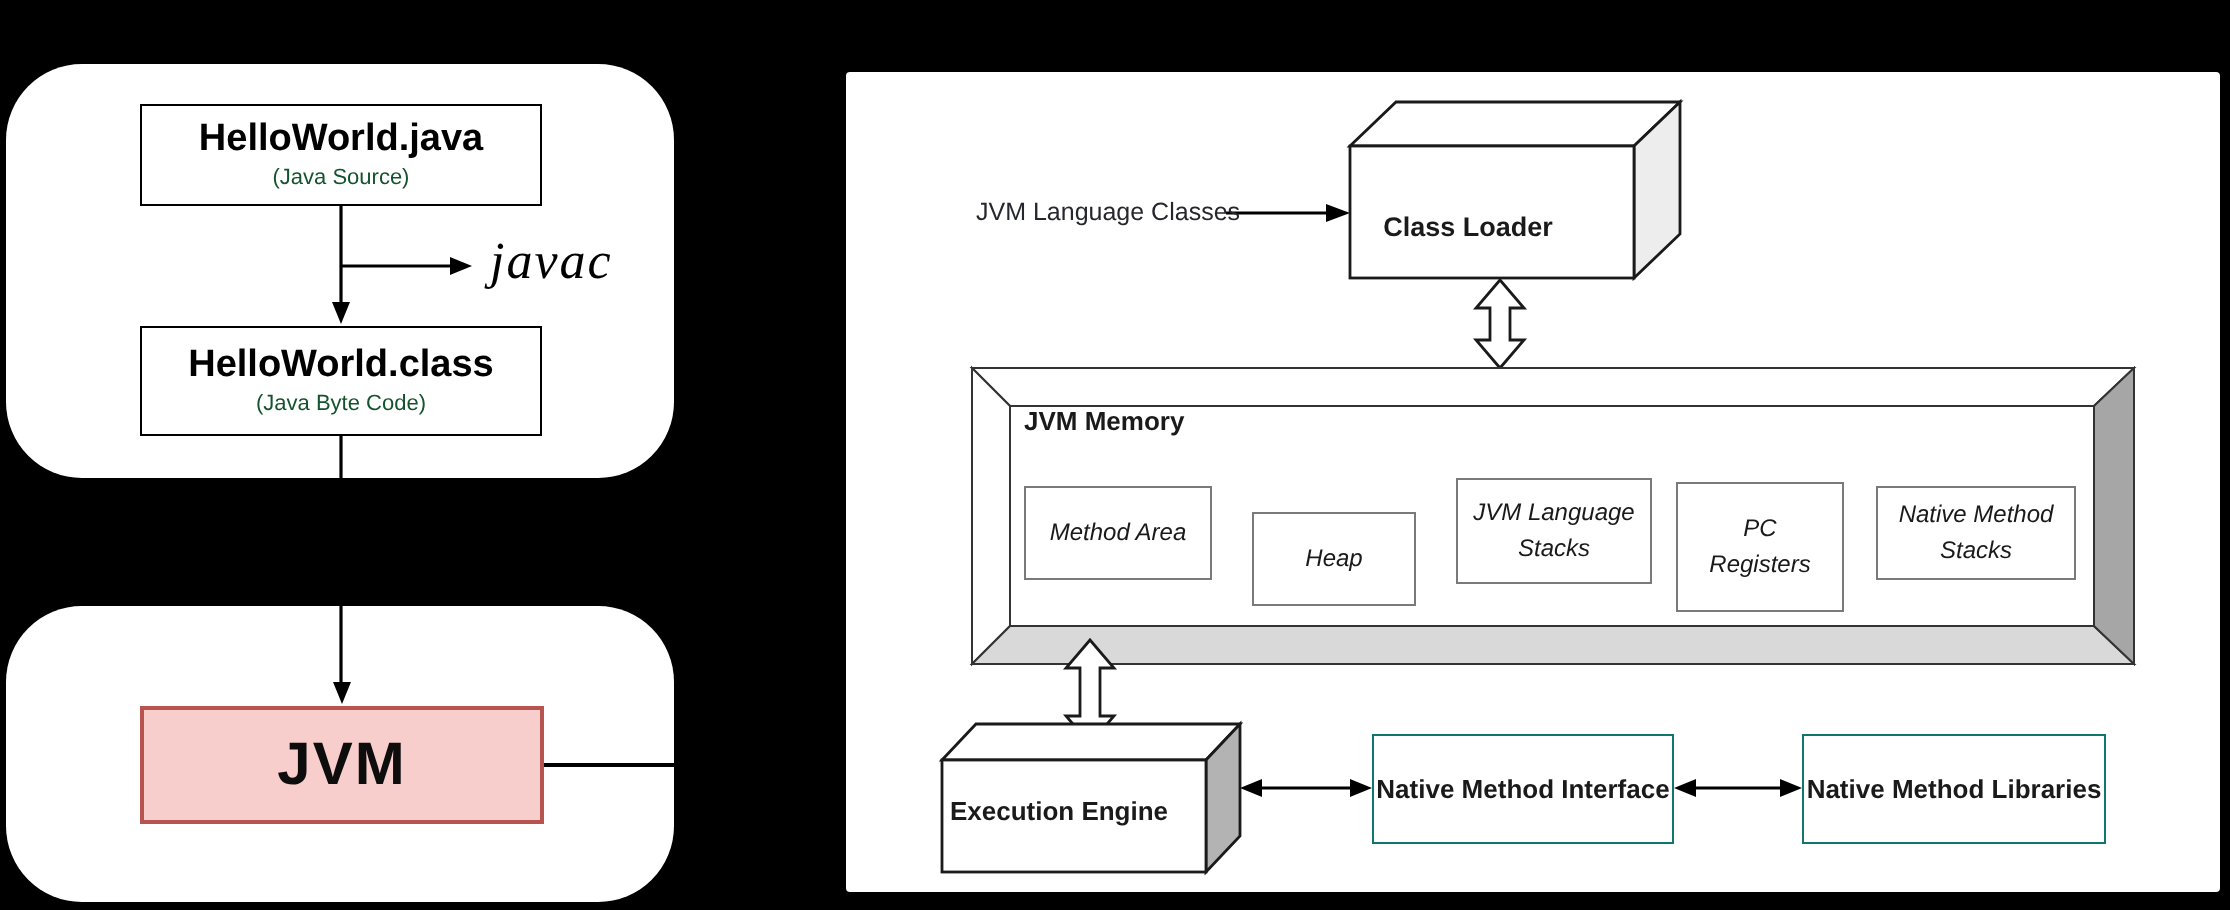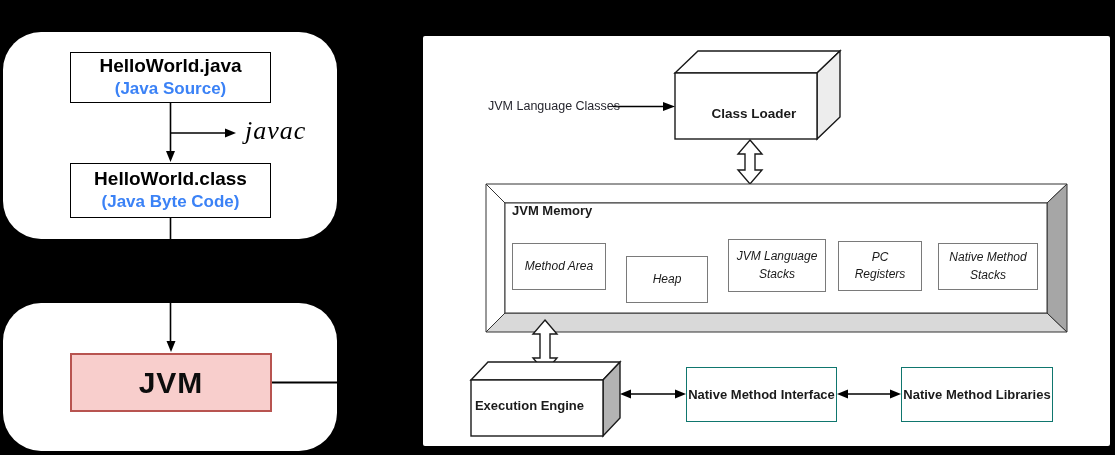--- a/index.html
+++ b/index.html
@@ -14,44 +14,44 @@
   #panel-arch { left: 423px; top: 36px; width: 687px; height: 410px; border-radius: 2px; }
 
   svg { position: absolute; left: 0; top: 0; }
   .wire { stroke: #000; stroke-width: 1.6; fill: none; }
   .wire-thick { stroke: #000; stroke-width: 2; fill: none; }
   .ah { fill: #000; stroke: none; }
 
   .fbox { position: absolute; background: #fff; border: 1.5px solid #000;
     display: flex; flex-direction: column; align-items: center; justify-content: center; text-align: center; }
   .fbox .t1 { font-size: 19px; font-weight: bold; color: #000; line-height: 1.15; }
-  .fbox .t2 { font-size: 17px; font-weight: bold; color: #3b82f6; line-height: 1.2; margin-top: 2px; }
+  .fbox .t2 { font-size: 11px; font-weight: normal; color: #14532d; line-height: 1.2; margin-top: 2px; }
 
   #javac-label { position: absolute; left: 245px; top: 116px; font-family: Liberation Serif, serif;
     font-style: italic; font-size: 26px; color: #000; letter-spacing: 1px; }
 
   #jvm-box { position: absolute; left: 70px; top: 353px; width: 202px; height: 59px;
     background: #f8cecc; border: 2px solid #b85450; display: flex; align-items: center; justify-content: center; }
   #jvm-box .jvm-t { font-size: 30px; font-weight: bold; color: #0d0d0d; letter-spacing: 1px; }
 
   
   #panel-arch { overflow: hidden; }
   .alabel { position: absolute; color: #1a1a1a; }
   #input-label { left: 65px; top: 63px; width: 114px; font-size: 12.5px; text-align: right;
     white-space: nowrap; color: #26262e; }
-  #classloader-label { left: 260px; top: 37px; width: 142px; height: 80px; display: flex;
+  #classloader-label { left: 240px; top: 37px; width: 142px; height: 80px; display: flex;
     align-items: center; justify-content: center; font-weight: bold; font-size: 13.5px; }
   #memory-title { left: 89px; top: 167px; font-weight: bold; font-size: 13px; }
   .membox { position: absolute; background: #fff; border: 1px solid #7a7a7a; display: flex;
     align-items: center; justify-content: center; text-align: center; font-style: italic;
     font-size: 12px; color: #1a1a1a; line-height: 1.45; padding: 2px 6px; }
   #mem-0 { left: 89px;  top: 207px; width: 94px;  height: 47px; }
   #mem-1 { left: 203px; top: 220px; width: 82px;  height: 47px; }
   #mem-2 { left: 305px; top: 203px; width: 98px;  height: 53px; }
-  #mem-3 { left: 415px; top: 205px; width: 84px;  height: 50px; }
+  #mem-3 { left: 415px; top: 205px; width: 84px;  height: 65px; }
   #mem-4 { left: 515px; top: 207px; width: 100px; height: 47px; }
   #engine-label { left: 48px; top: 344px; width: 117px; height: 50px; display: flex;
     align-items: center; justify-content: center; font-weight: bold; font-size: 13px; }
   .natbox { position: absolute; background: #fff; border: 1px solid #0f766e; display: flex;
     align-items: center; justify-content: center; text-align: center; font-weight: bold;
     font-size: 13px; color: #1a1a1a; }
   #nmi-box { left: 263px; top: 331px; width: 151px; height: 55px; }
   #nml-box { left: 478px; top: 331px; width: 152px; height: 55px; }
 </style>
 </head>

